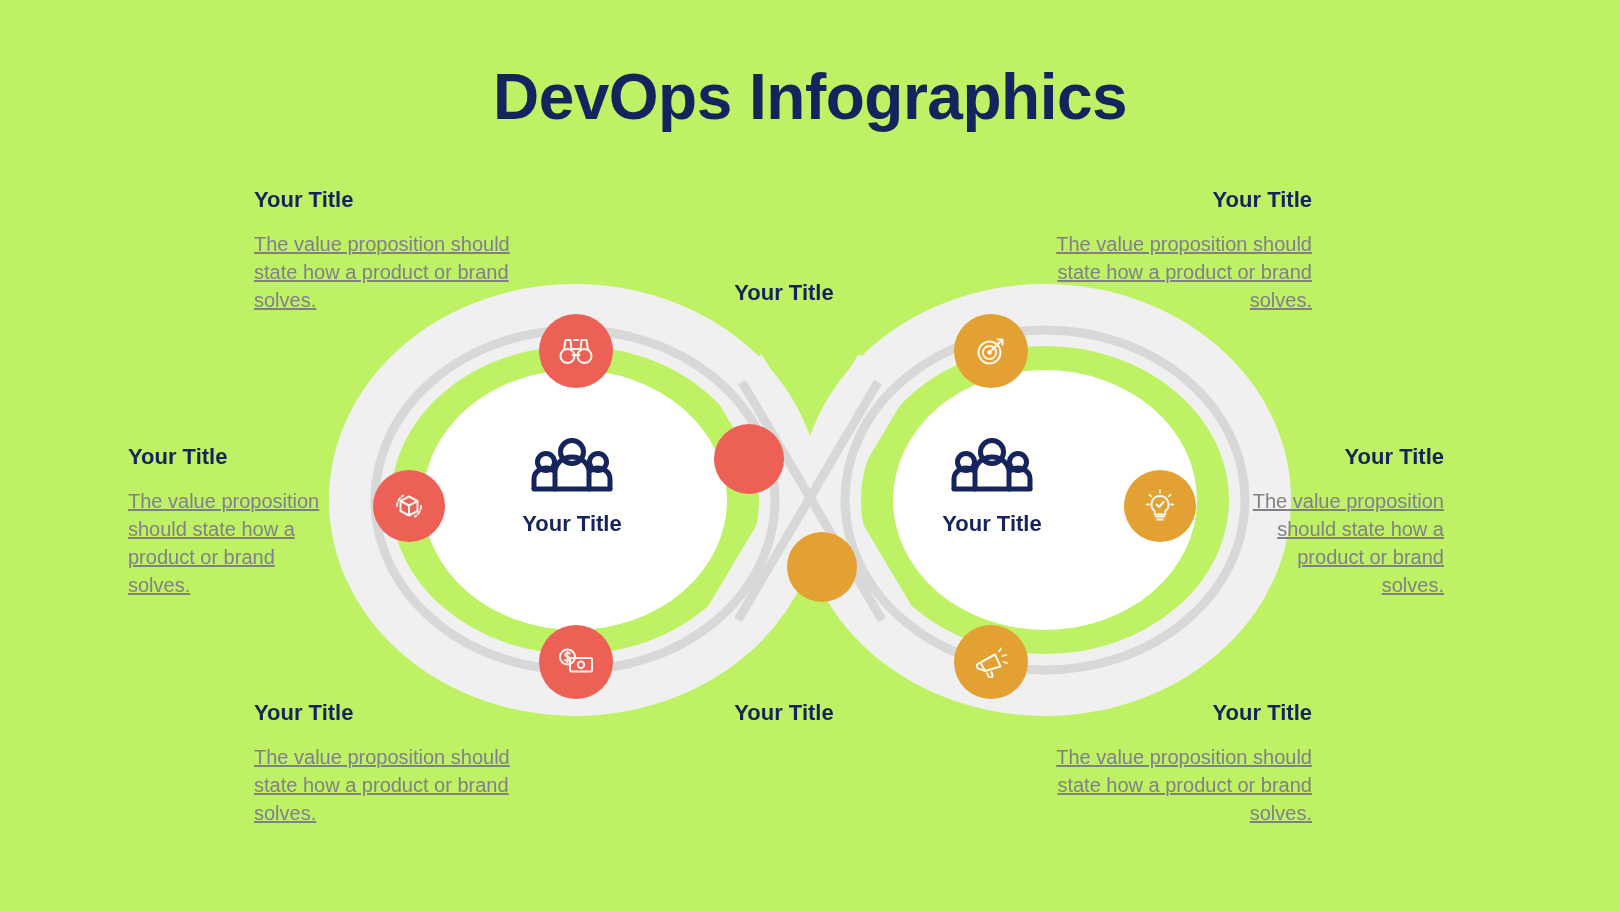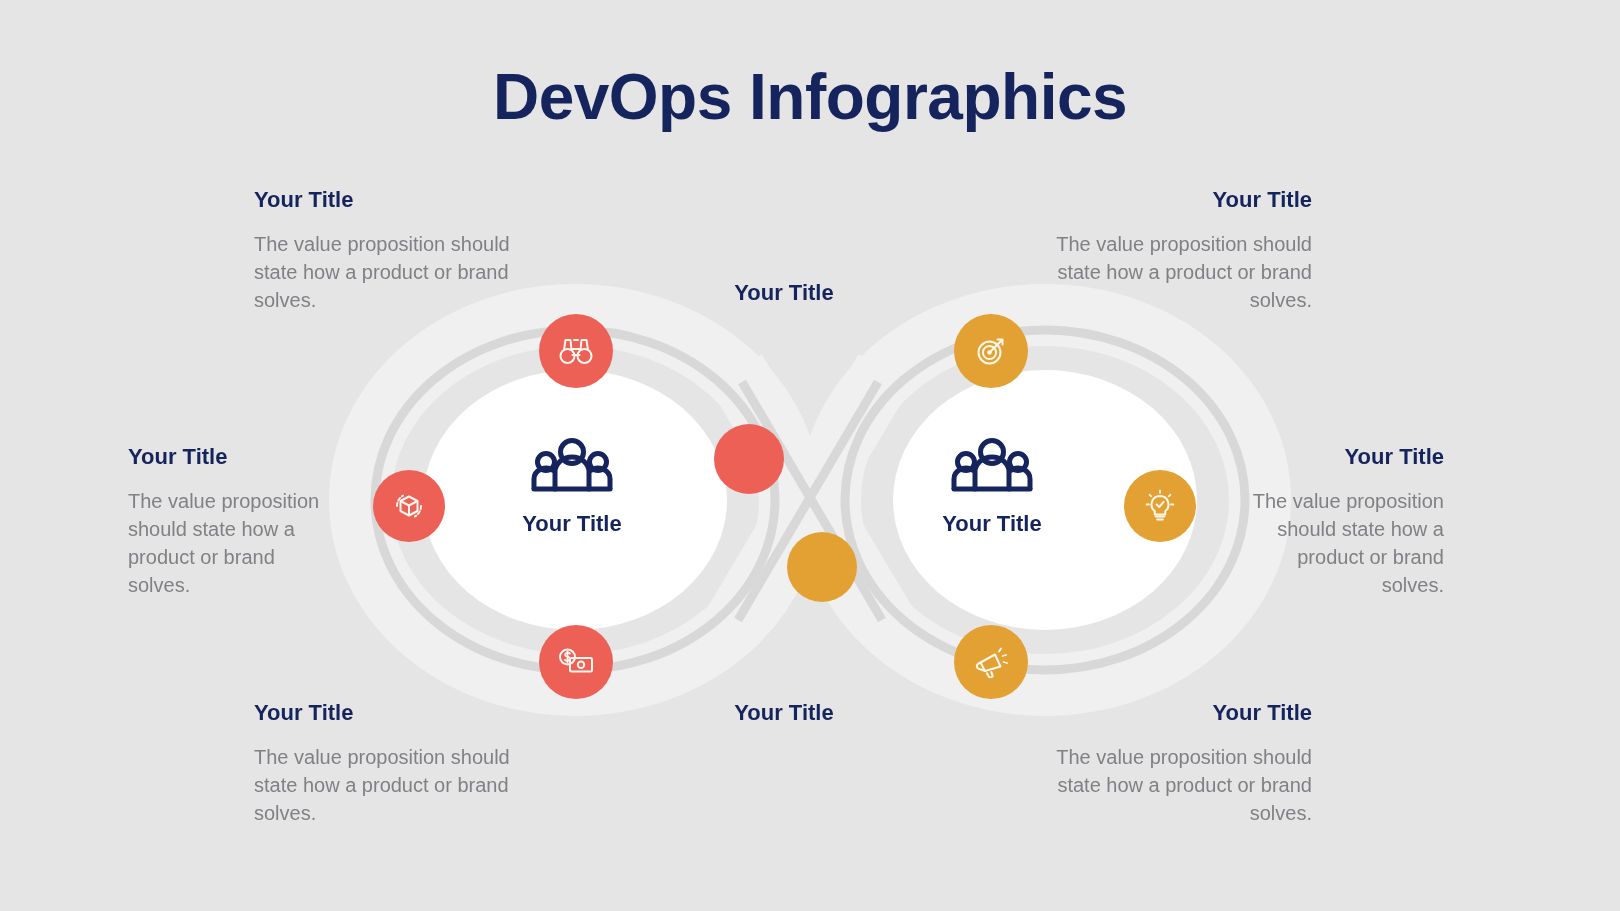--- a/index.html
+++ b/index.html
@@ -8,21 +8,21 @@
     background: #ffffff;
   }
   body {
     font-family: "Liberation Sans", sans-serif;
     -webkit-font-smoothing: antialiased;
   }
   #slide {
     position: relative;
     width: 1620px;
     height: 911px;
-    background: #e5e5e5;
+    background: #bef264;
     overflow: hidden;
   }
 
   
   .deck-title {
     position: absolute;
     left: 0;
     top: 62px;
     width: 1620px;
     text-align: center;
@@ -43,20 +43,21 @@
     color: #15245C;
     line-height: 1.25;
     margin-bottom: 16px;
     white-space: nowrap;
   }
   .txt-block .t-body {
     font-size: 20px;
     font-weight: 400;
     color: #808086;
     line-height: 1.4;
+    text-decoration: underline;
   }
   .align-left  { text-align: left; }
   .align-right { text-align: right; }
   .align-center{ text-align: center; }
 
   
   .tb-tl { left: 254px;  top: 186px;  width: 300px; }
   .tb-ml { left: 128px;  top: 443px;  width: 212px; }
   .tb-bl { left: 254px;  top: 699px;  width: 300px; }
   .tb-tr { left: 1024px; top: 186px;  width: 288px; }

